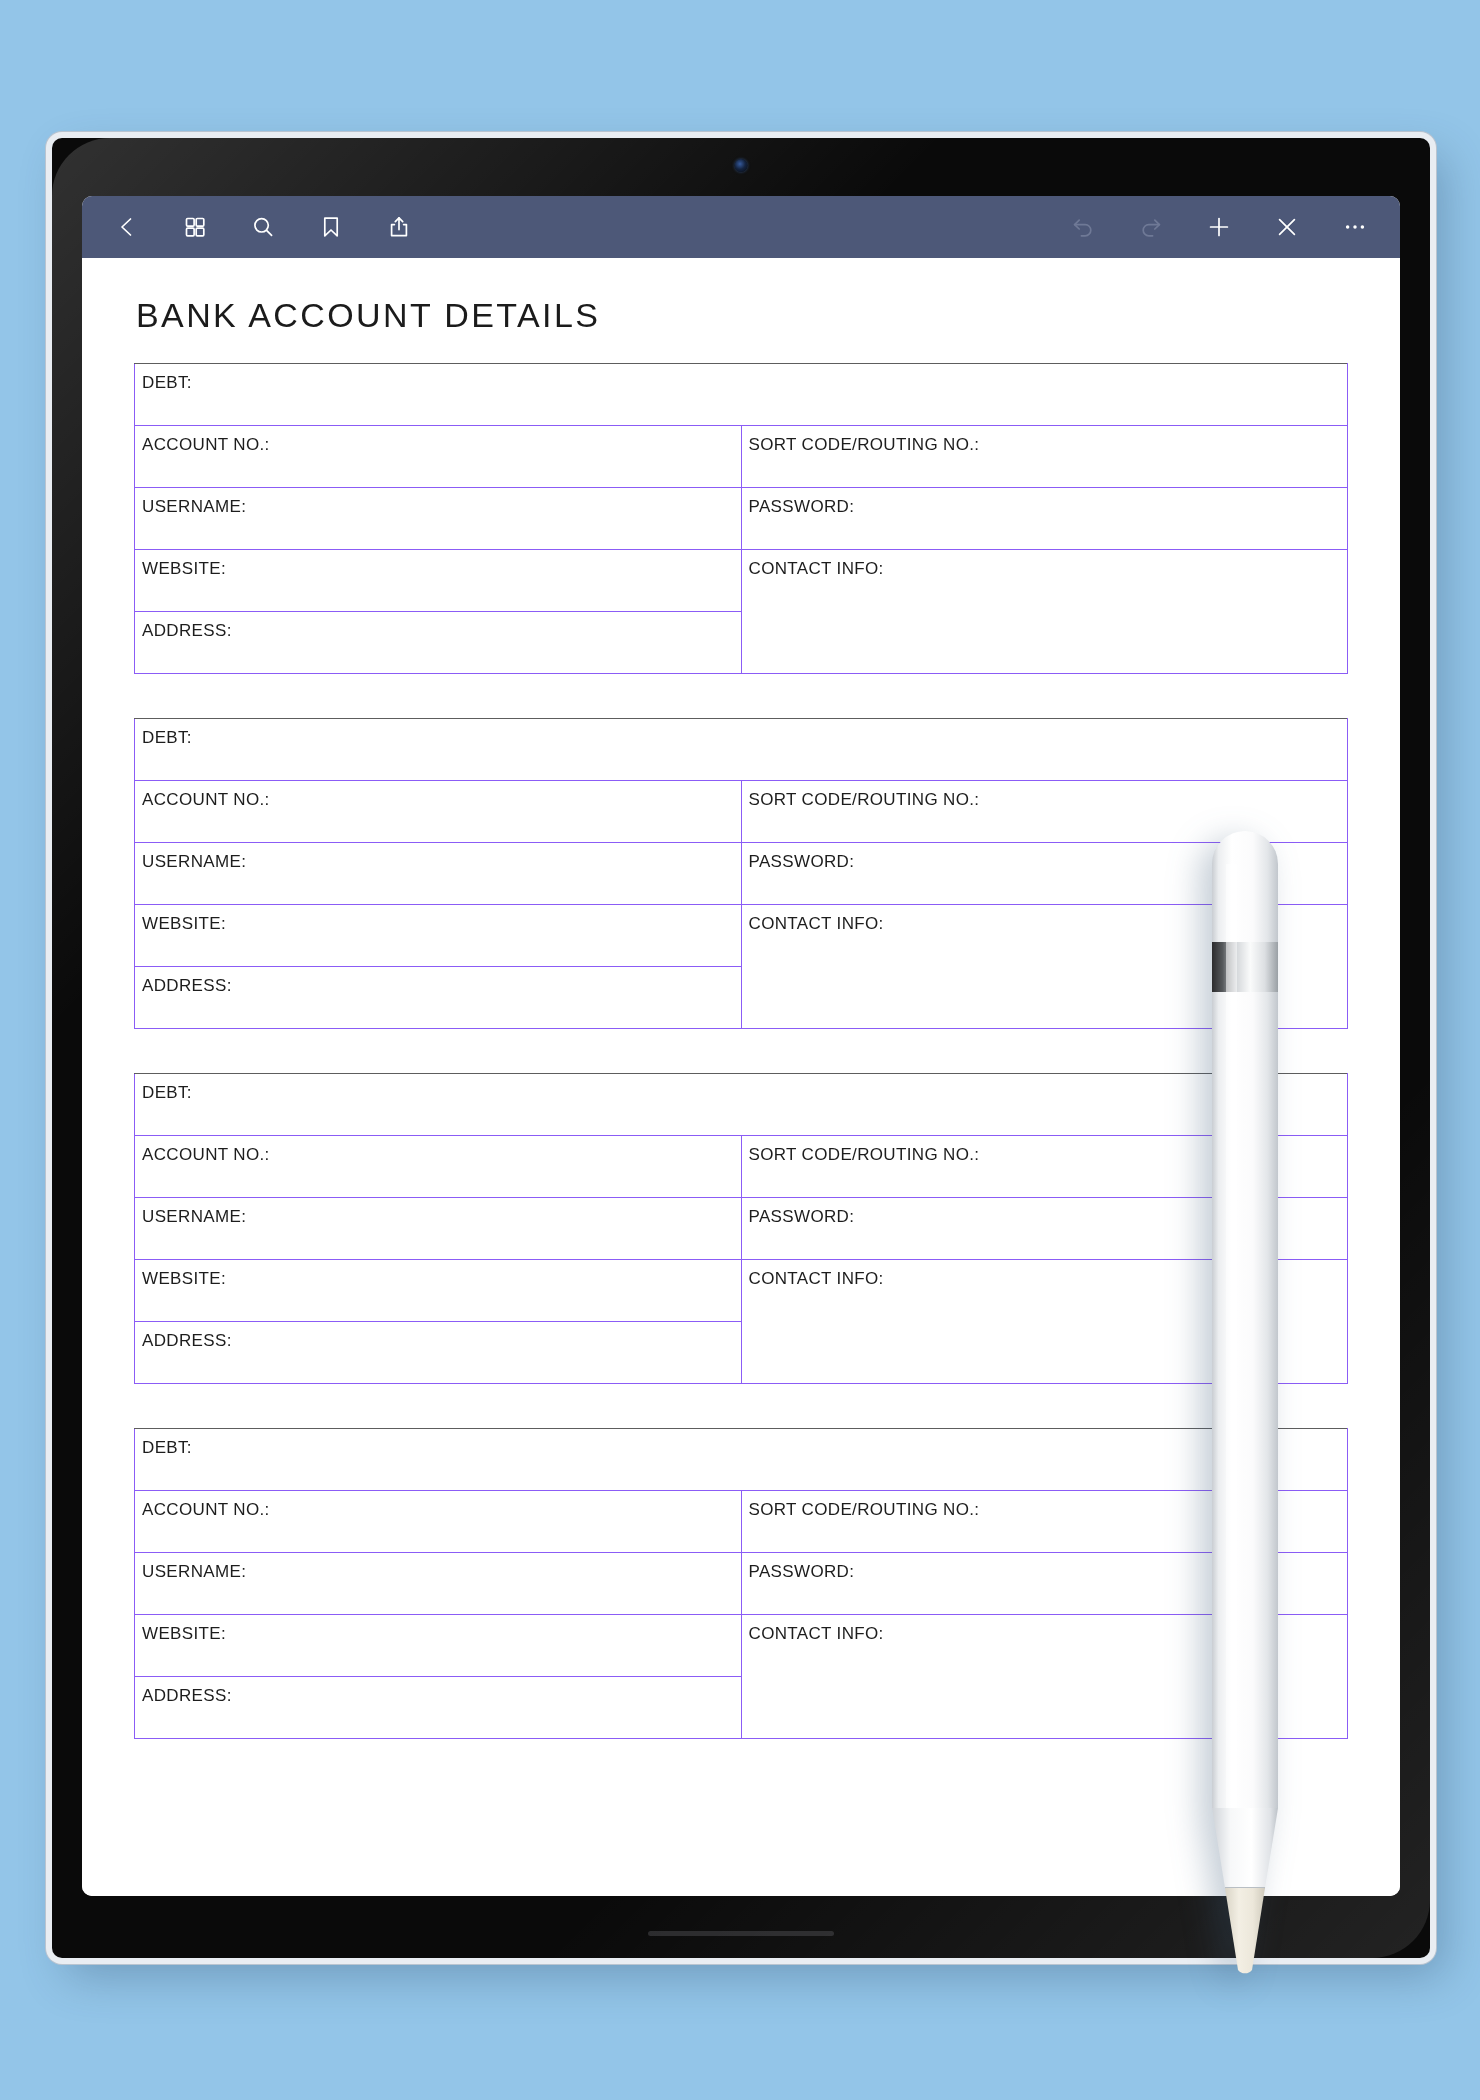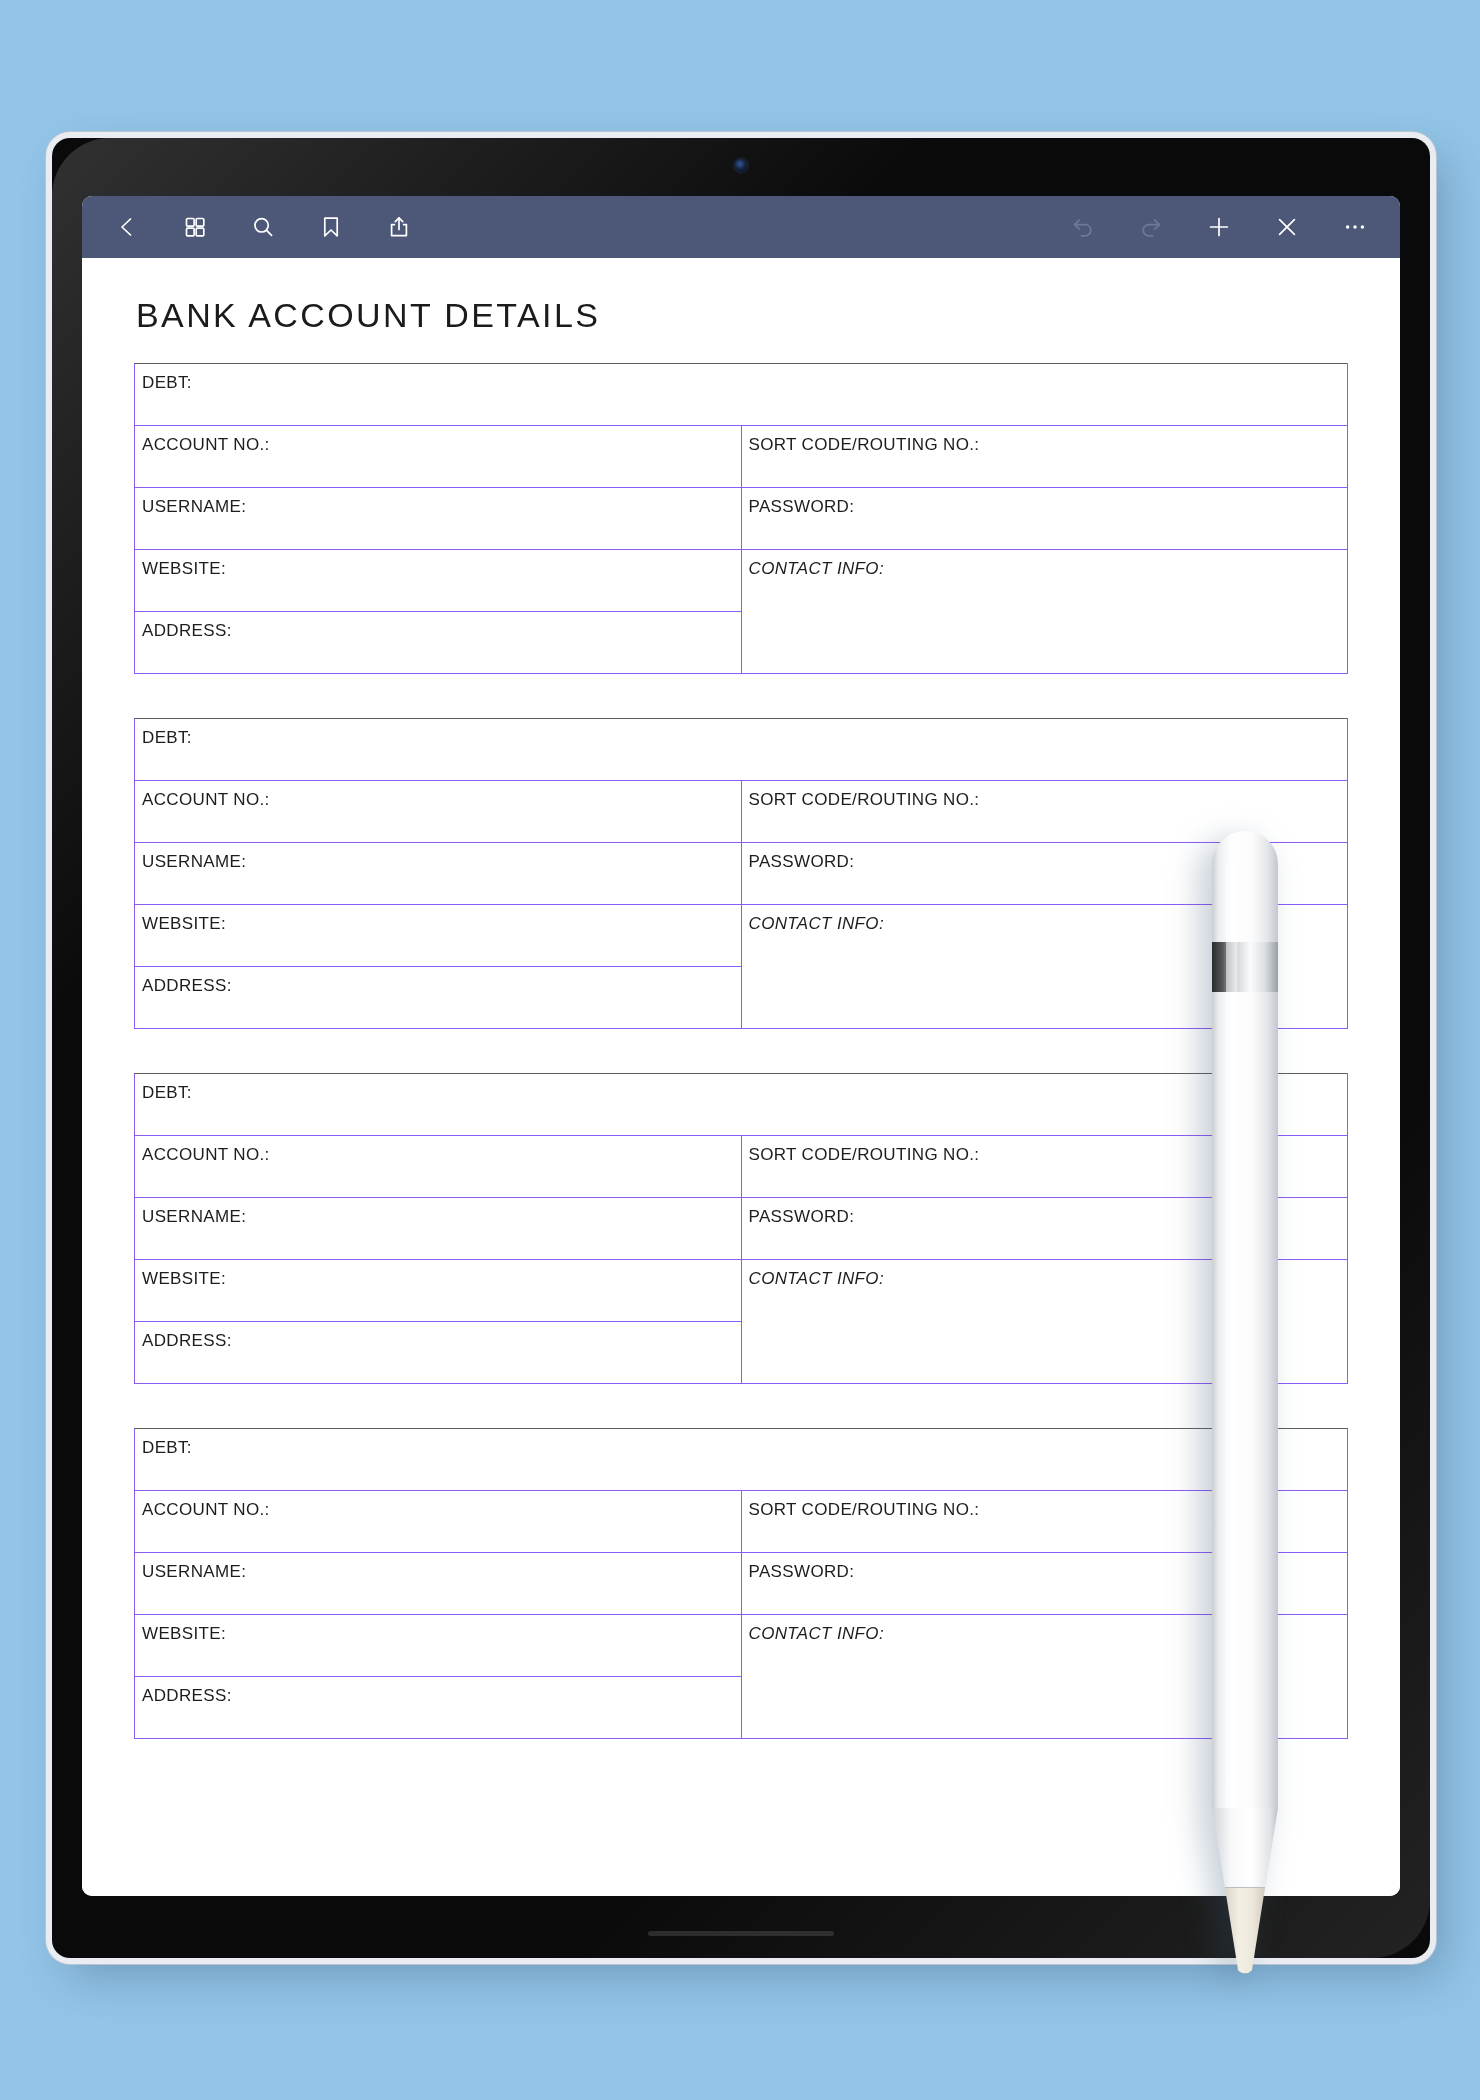--- a/index.html
+++ b/index.html
@@ -16,21 +16,21 @@
     position: relative;
   }
 
   
   #tablet-device {
     position: absolute;
     left: 52px;
     top: 138px;
     width: 1378px;
     height: 1820px;
-    border-radius: 18px;
+    border-radius: 10px;
     background: #0a0a0a;
     box-shadow:
       0 0 0 6px #e9edf2,
       0 0 0 7px #b9c4d0,
       14px 18px 46px rgba(40, 70, 100, 0.33);
   }
 
   #device-bezel-highlight {
     position: absolute;
     inset: 0;
@@ -137,21 +137,21 @@
   }
   .account-block tr:first-child td { border-top: 1px solid #5d5d5d; }
   .account-block .cell-label {
     font-size: 17px;
     letter-spacing: 0.35px;
     color: #1d1d1d;
     white-space: nowrap;
   }
   .col-left  { width: 50%; }
   .col-right { width: 50%; }
-  .tall-cell { height: 108px; font-style: italic; }
+  .tall-cell { height: 108px; }
 
   
   #apple-pencil {
     position: absolute;
     left: 1212px;
     top: 830px;
     width: 66px;
     height: 1160px;
     pointer-events: none;
     filter: drop-shadow(-12px 8px 16px rgba(60, 90, 120, 0.30));

